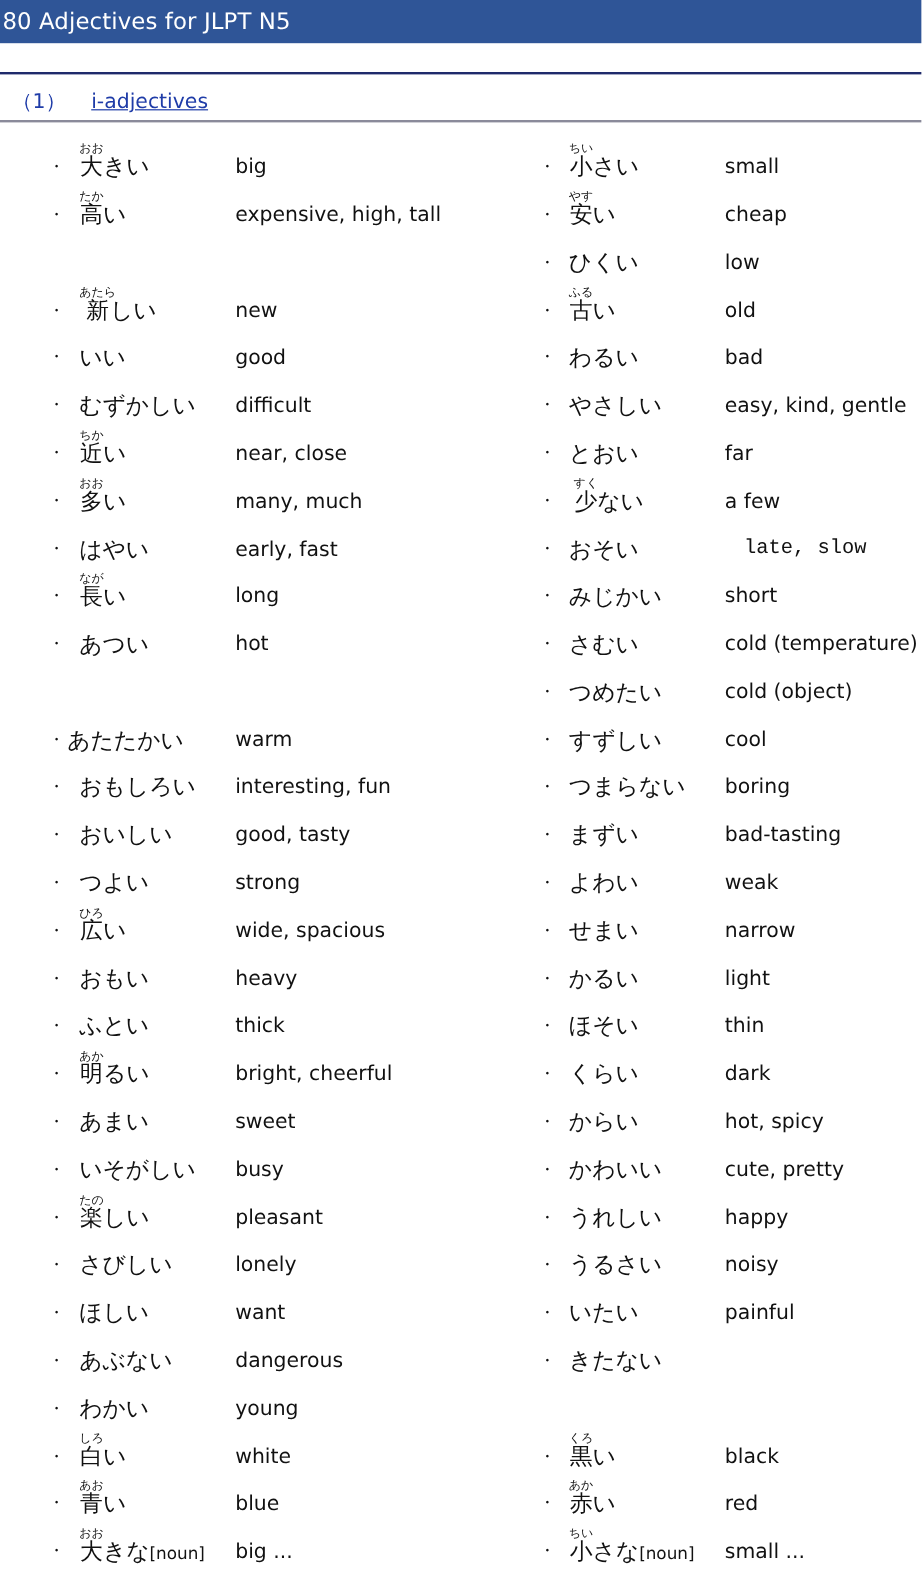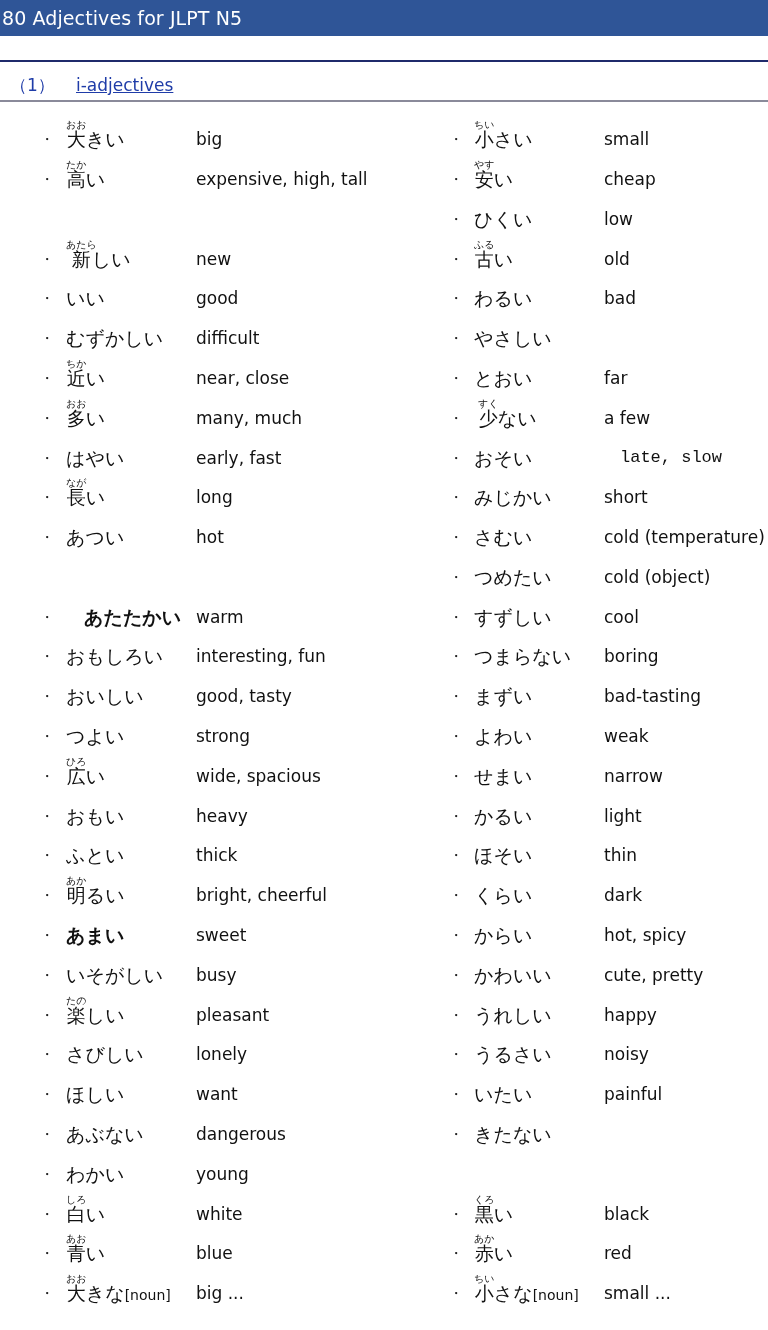--- a/index.html
+++ b/index.html
@@ -93,20 +93,21 @@
     </div>
     <div class="row" style="top: 318px; left: 0px; width: 768px;">
       <div class="cell" style="left: 0px; width: 768px;">
         <span class="bullet" style="left: 40px;">・</span>
         <span class="jp" style="left: 66px;">むずかしい</span>
         <span class="en" style="left: 196px;">difficult</span>
       </div>
       <div class="cell" style="left: 0px; width: 768px;">
         <span class="bullet" style="left: 449px;">・</span>
         <span class="jp" style="left: 474px;">やさしい</span>
+        <span class="en" style="left: 604px;">easy, kind, gentle</span>
       </div>
     </div>
     <div class="row" style="top: 358px; left: 0px; width: 768px;">
       <div class="cell" style="left: 0px; width: 768px;">
         <span class="bullet" style="left: 40px;">・</span>
         <span class="jp" style="left: 66px;"><ruby><span>近</span><rt>ちか</rt></ruby><span>い</span></span>
         <span class="en" style="left: 196px;">near, close</span>
       </div>
       <div class="cell" style="left: 0px; width: 768px;">
         <span class="bullet" style="left: 449px;">・</span>
@@ -165,21 +166,21 @@
     <div class="row" style="top: 557px; left: 0px; width: 768px;">
       <div class="cell" style="left: 0px; width: 768px;">
         <span class="bullet" style="left: 449px;">・</span>
         <span class="jp" style="left: 474px;">つめたい</span>
         <span class="en" style="left: 604px;">cold (object)</span>
       </div>
     </div>
     <div class="row" style="top: 597px; left: 0px; width: 768px;">
       <div class="cell" style="left: 0px; width: 768px;">
         <span class="bullet" style="left: 40px;">・</span>
-        <span class="jp" style="left: 84px; font-weight: bold;">あたたかい</span>
+        <span class="jp" style="left: 56px;">あたたかい</span>
         <span class="en" style="left: 196px;">warm</span>
       </div>
       <div class="cell" style="left: 0px; width: 768px;">
         <span class="bullet" style="left: 449px;">・</span>
         <span class="jp" style="left: 474px;">すずしい</span>
         <span class="en" style="left: 604px;">cool</span>
       </div>
     </div>
     <div class="row" style="top: 636px; left: 0px; width: 768px;">
       <div class="cell" style="left: 0px; width: 768px;">
@@ -261,21 +262,21 @@
       </div>
       <div class="cell" style="left: 0px; width: 768px;">
         <span class="bullet" style="left: 449px;">・</span>
         <span class="jp" style="left: 474px;">くらい</span>
         <span class="en" style="left: 604px;">dark</span>
       </div>
     </div>
     <div class="row" style="top: 915px; left: 0px; width: 768px;">
       <div class="cell" style="left: 0px; width: 768px;">
         <span class="bullet" style="left: 40px;">・</span>
-        <span class="jp" style="left: 66px; font-weight: bold;">あまい</span>
+        <span class="jp" style="left: 66px;">あまい</span>
         <span class="en" style="left: 196px;">sweet</span>
       </div>
       <div class="cell" style="left: 0px; width: 768px;">
         <span class="bullet" style="left: 449px;">・</span>
         <span class="jp" style="left: 474px;">からい</span>
         <span class="en" style="left: 604px;">hot, spicy</span>
       </div>
     </div>
     <div class="row" style="top: 955px; left: 0px; width: 768px;">
       <div class="cell" style="left: 0px; width: 768px;">

